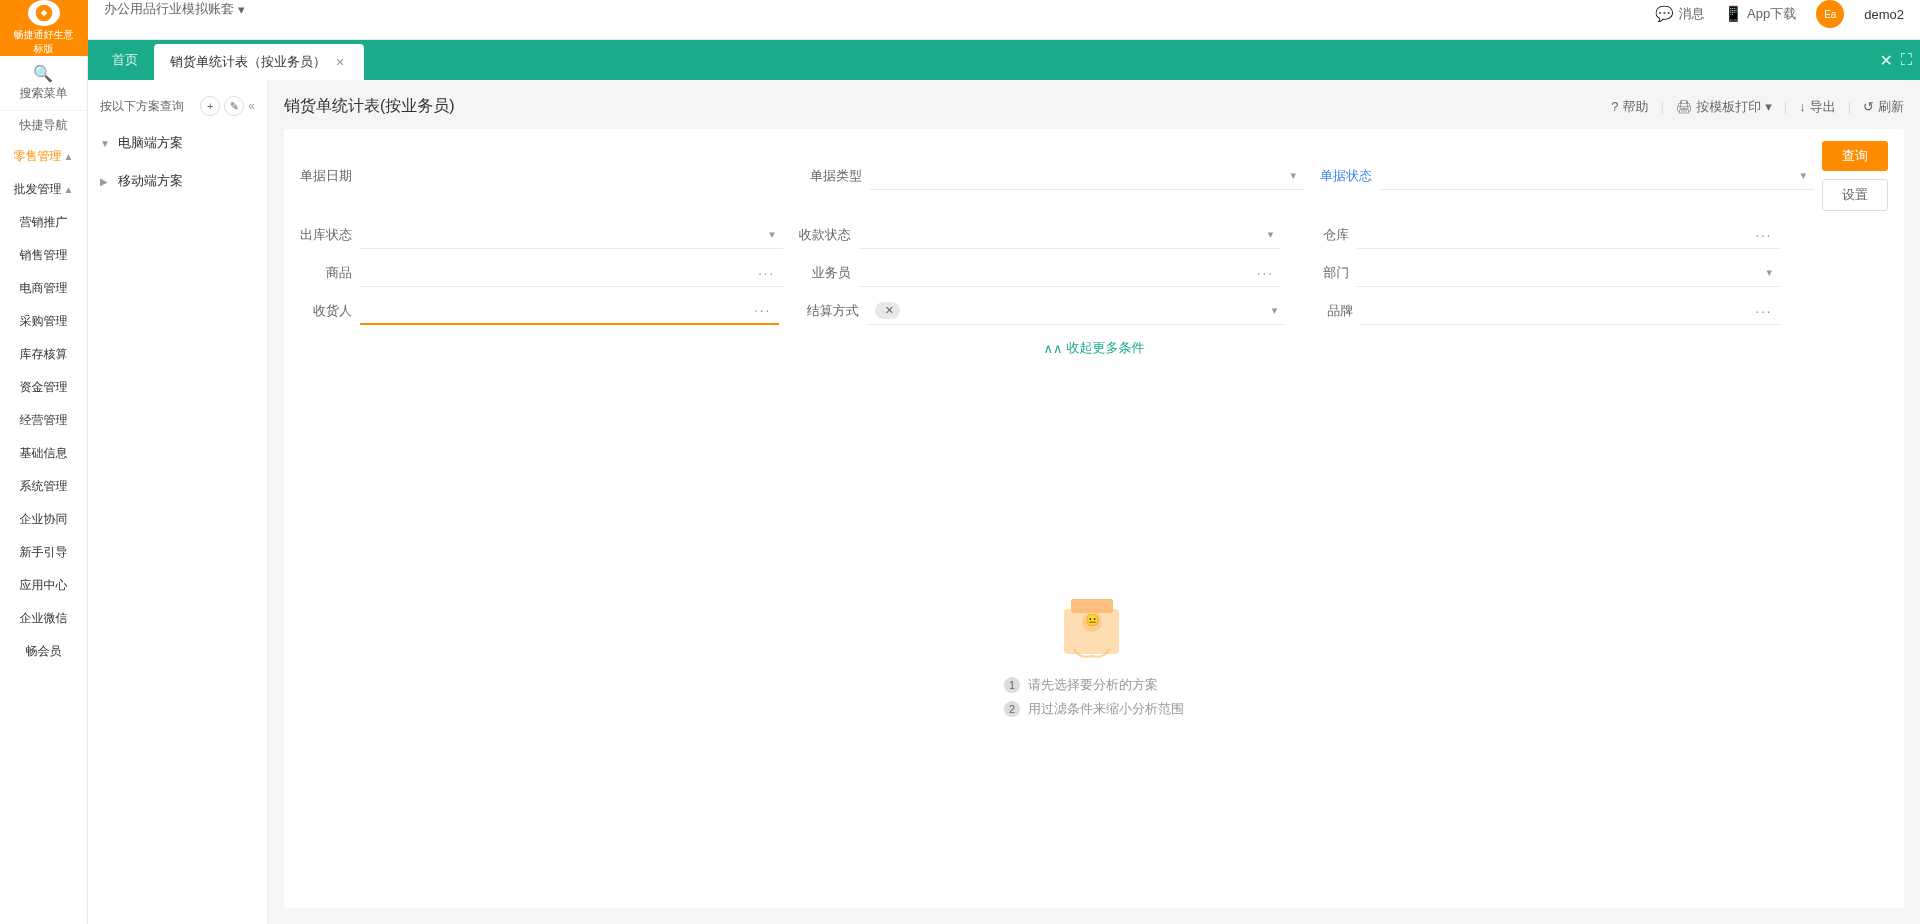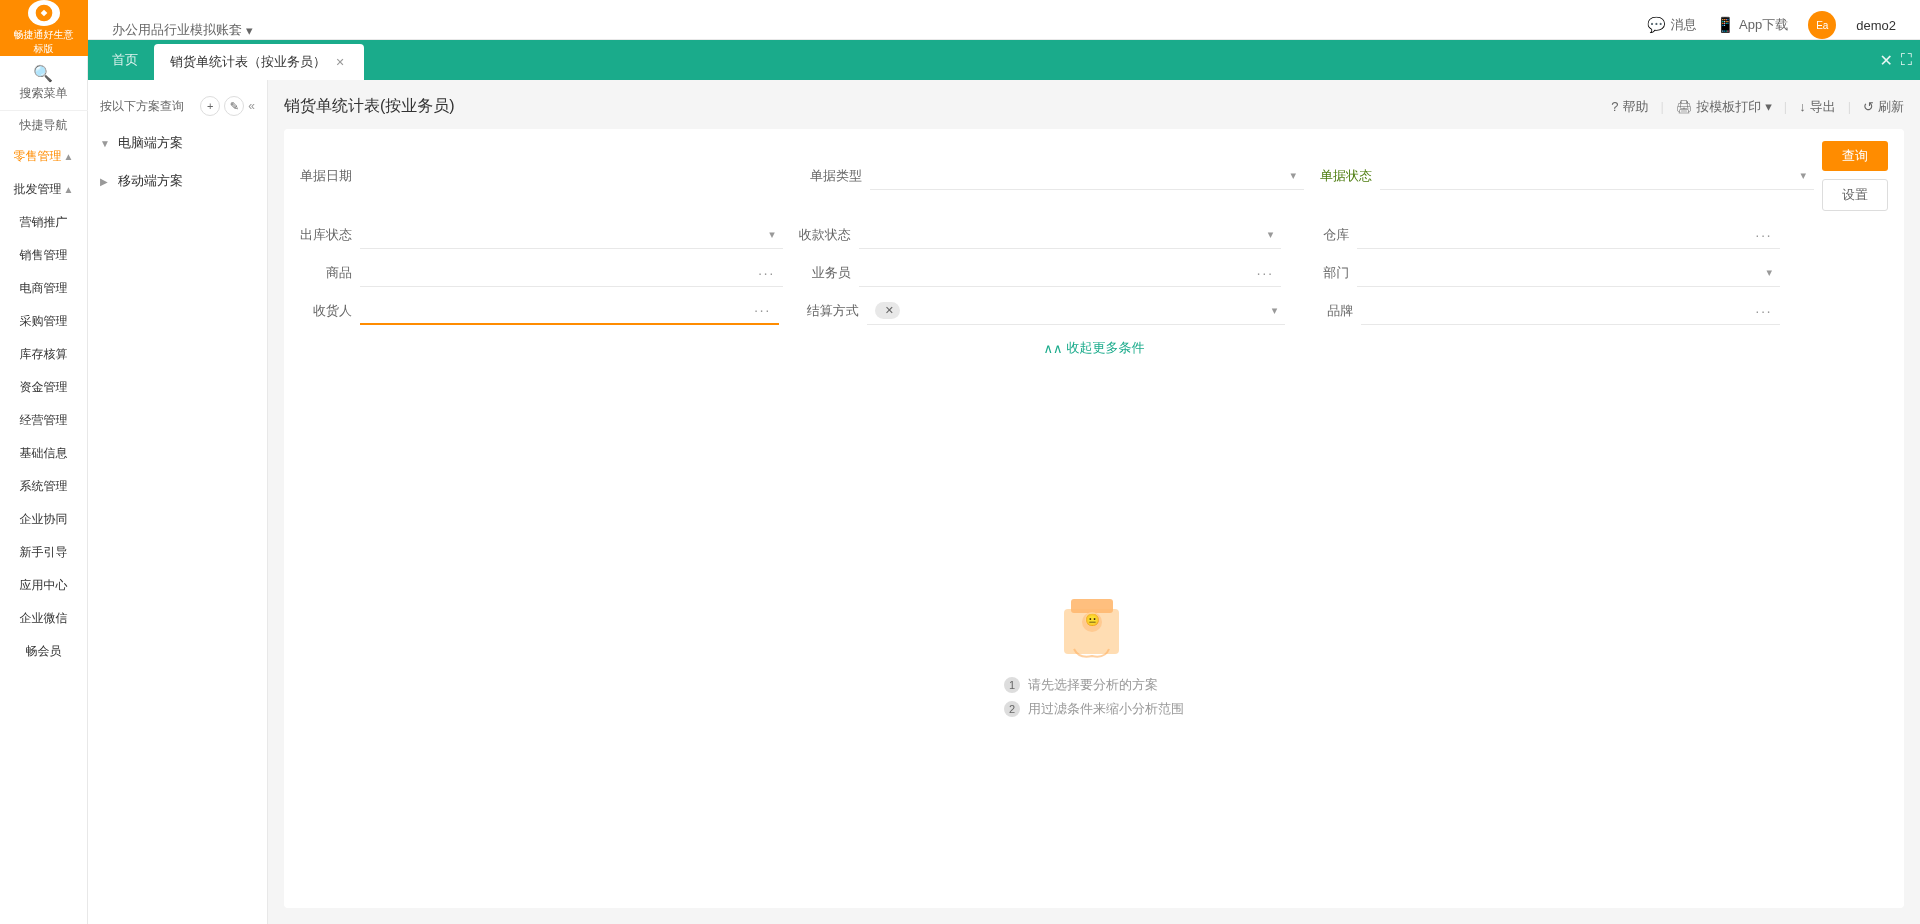--- a/index.html
+++ b/index.html
@@ -14,21 +14,21 @@
     .sidebar-search { width: 88px; padding: 8px 0; text-align: center; color: #666; font-size: 12px; cursor: pointer; border-bottom: 1px solid #f0f0f0; }
     .sidebar-nav { width: 88px; padding: 6px 0; text-align: center; color: #666; font-size: 12px; cursor: pointer; }
     .sidebar-section { width: 88px; padding: 8px 0; text-align: center; font-size: 12px; cursor: pointer; color: #333; display: flex; align-items: center; justify-content: center; gap: 2px; }
     .sidebar-section .arrow { font-size: 10px; color: #999; }
     .sidebar-section.active { color: #ff8c00; }
 
     
     .main { flex: 1; display: flex; flex-direction: column; overflow: hidden; }
 
     
-    .topbar { height: 40px; background: #fff; border-bottom: 1px solid #e8e8e8; display: flex; align-items: flex-end; padding: 0 24px; gap: 16px; }
+    .topbar { height: 40px; background: #fff; border-bottom: 1px solid #e8e8e8; display: flex; align-items: flex-start; padding: 0 16px; gap: 16px; }
     .topbar-title { font-size: 13px; color: #666; display: flex; align-items: center; gap: 4px; }
     .topbar-right { margin-left: auto; display: flex; align-items: center; gap: 20px; }
     .topbar-icon-btn { display: flex; align-items: center; gap: 4px; color: #666; font-size: 13px; cursor: pointer; }
     .avatar { width: 28px; height: 28px; border-radius: 50%; background: #ff8c00; display: flex; align-items: center; justify-content: center; color: #fff; font-size: 12px; overflow: hidden; cursor: pointer; }
 
     
     .tabbar { height: 40px; background: #1aab8b; display: flex; align-items: center; padding: 0 8px; gap: 0; }
     .tab { height: 40px; padding: 0 16px; display: flex; align-items: center; gap: 6px; color: rgba(255,255,255,0.85); font-size: 13px; cursor: pointer; border-radius: 0; }
     .tab.active { background: #fff; color: #333; border-radius: 4px 4px 0 0; height: 36px; margin-top: 4px; }
     .tab-close { display: flex; align-items: center; justify-content: center; width: 16px; height: 16px; border-radius: 50%; font-size: 11px; color: #999; }
@@ -280,21 +280,21 @@
               <span style="min-width:52px; text-align:right; color:#666; font-size:13px;">单据日期</span>
             </div>
             <div style="display:flex; align-items:center; gap:8px; flex:1; margin-left:16px;">
               <span style="min-width:52px; text-align:right; color:#666; font-size:13px;">单据类型</span>
               <div style="flex:1; border-bottom:1px solid #e8e8e8; padding:4px 8px; display:flex; align-items:center; cursor:pointer; min-height:28px;">
                 <span style="flex:1;"></span>
                 <span style="color:#999; font-size:11px;">▾</span>
               </div>
             </div>
             <div style="display:flex; align-items:center; gap:8px; flex:1; margin-left:16px;">
-              <span style="min-width:52px; text-align:right; color:#4d7c0f; font-size:13px;">单据状态</span>
+              <span style="min-width:52px; text-align:right; color:#3b82f6; font-size:13px;">单据状态</span>
               <div style="flex:1; border-bottom:1px solid #e8e8e8; padding:4px 8px; display:flex; align-items:center; cursor:pointer; min-height:28px;">
                 <span style="flex:1;"></span>
                 <span style="color:#999; font-size:11px;">▾</span>
               </div>
             </div>
             <div class="btn-group">
               <button class="query-btn">查询</button>
               <button class="setting-btn">设置</button>
             </div>
           </div>

